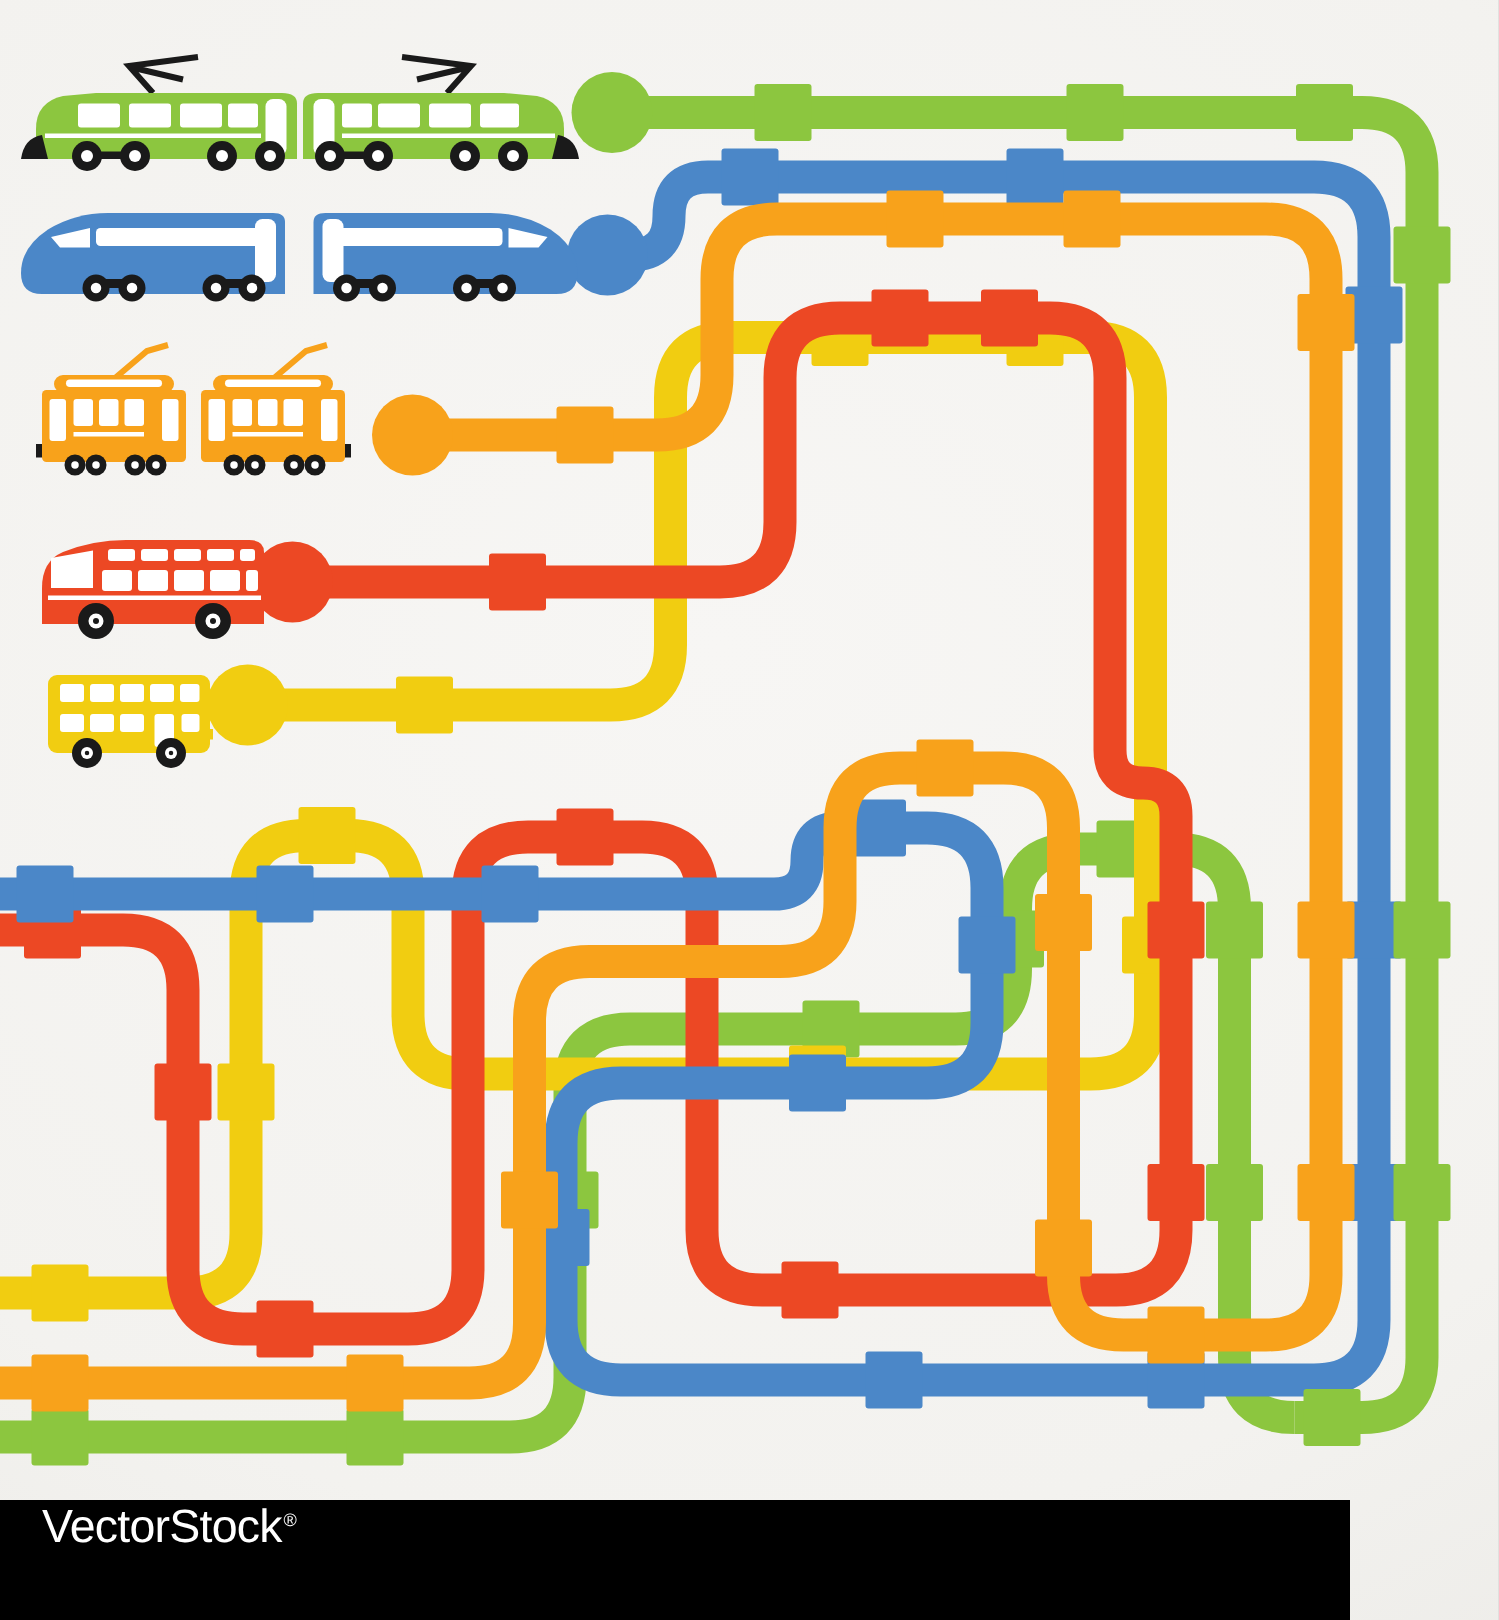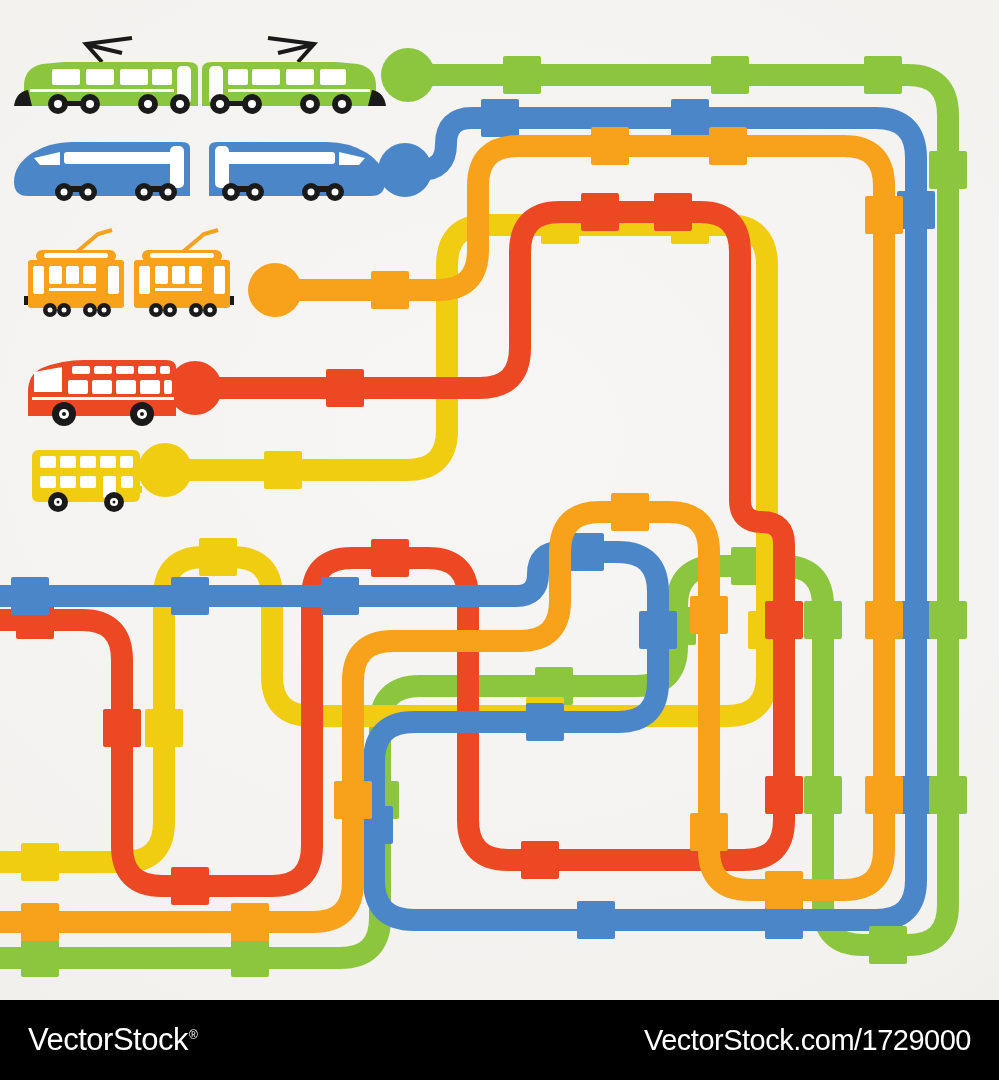--- a/index.html
+++ b/index.html
@@ -7,23 +7,23 @@
     position:relative;
     width:999px;height:1080px;
     margin:0 auto;
     background:radial-gradient(ellipse 130% 100% at 48% 40%, #f7f6f4 0%, #f3f2ef 55%, #e7e6e2 100%);
     overflow:hidden;
     font-family:"Liberation Sans", sans-serif;
   }
   svg{display:block;}
   .art{position:absolute;left:0;top:0;}
   .bar{
-    position:absolute;left:0;bottom:0;width:999px;height:80px;
+    position:absolute;left:0;bottom:0;width:900px;height:80px;
     background:#000;
-    display:flex;align-items:center;justify-content:space-between;
+    display:flex;align-items:flex-start;justify-content:space-between;
     box-sizing:border-box;padding:0 28px;
   }
   .brand{
     color:#fff;font-size:31px;letter-spacing:-0.5px;white-space:nowrap;
   }
   .brand sup{font-size:12px;vertical-align:super;margin-left:1px;}
   .wm-url{
     color:#fff;font-size:29px;letter-spacing:-0.5px;white-space:nowrap;
   }
 </style>
@@ -320,16 +320,15 @@
         </g>
       </g>
 
     </g>
   </svg>
 
   <div class="bar">
     <div class="brand">
       <span>VectorStock</span><sup>®</sup>
     </div>
-    <div class="wm-url">VectorStock.com/1729000</div>
   </div>
 
 </div>
 
 </body></html>

